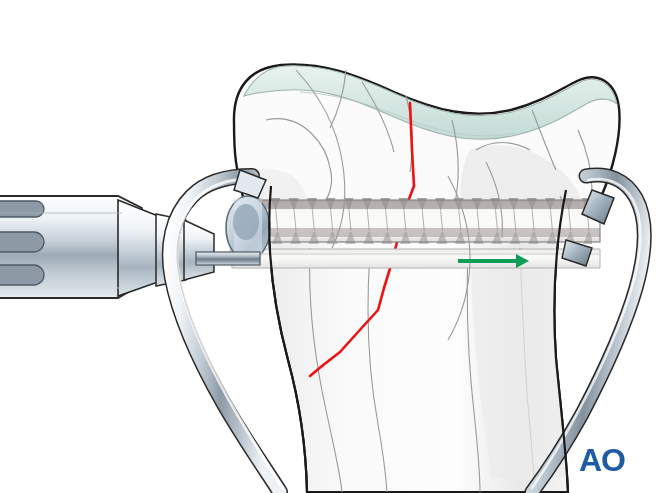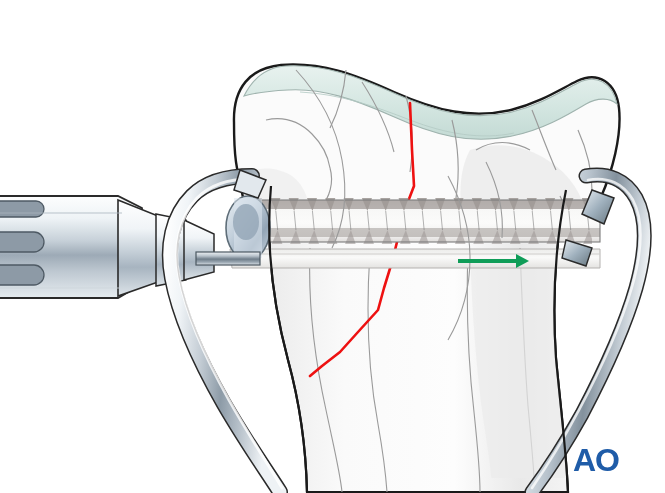--- a/index.html
+++ b/index.html
@@ -21,21 +21,21 @@
   #scene-svg {
     position: absolute;
     left: 0;
     top: 0;
     width: 665px;
     height: 493px;
     display: block;
   }
   .ao-logo-wrap {
     position: absolute;
-    right: 20px;
+    right: 14px;
     bottom: 16px;
     width: 72px;
     height: 34px;
     pointer-events: none;
   }
 </style>
 </head>
 <body>
 
 <div id="illustration-frame" style="width: 665px; height: 493px; background: rgb(255, 255, 255);">

